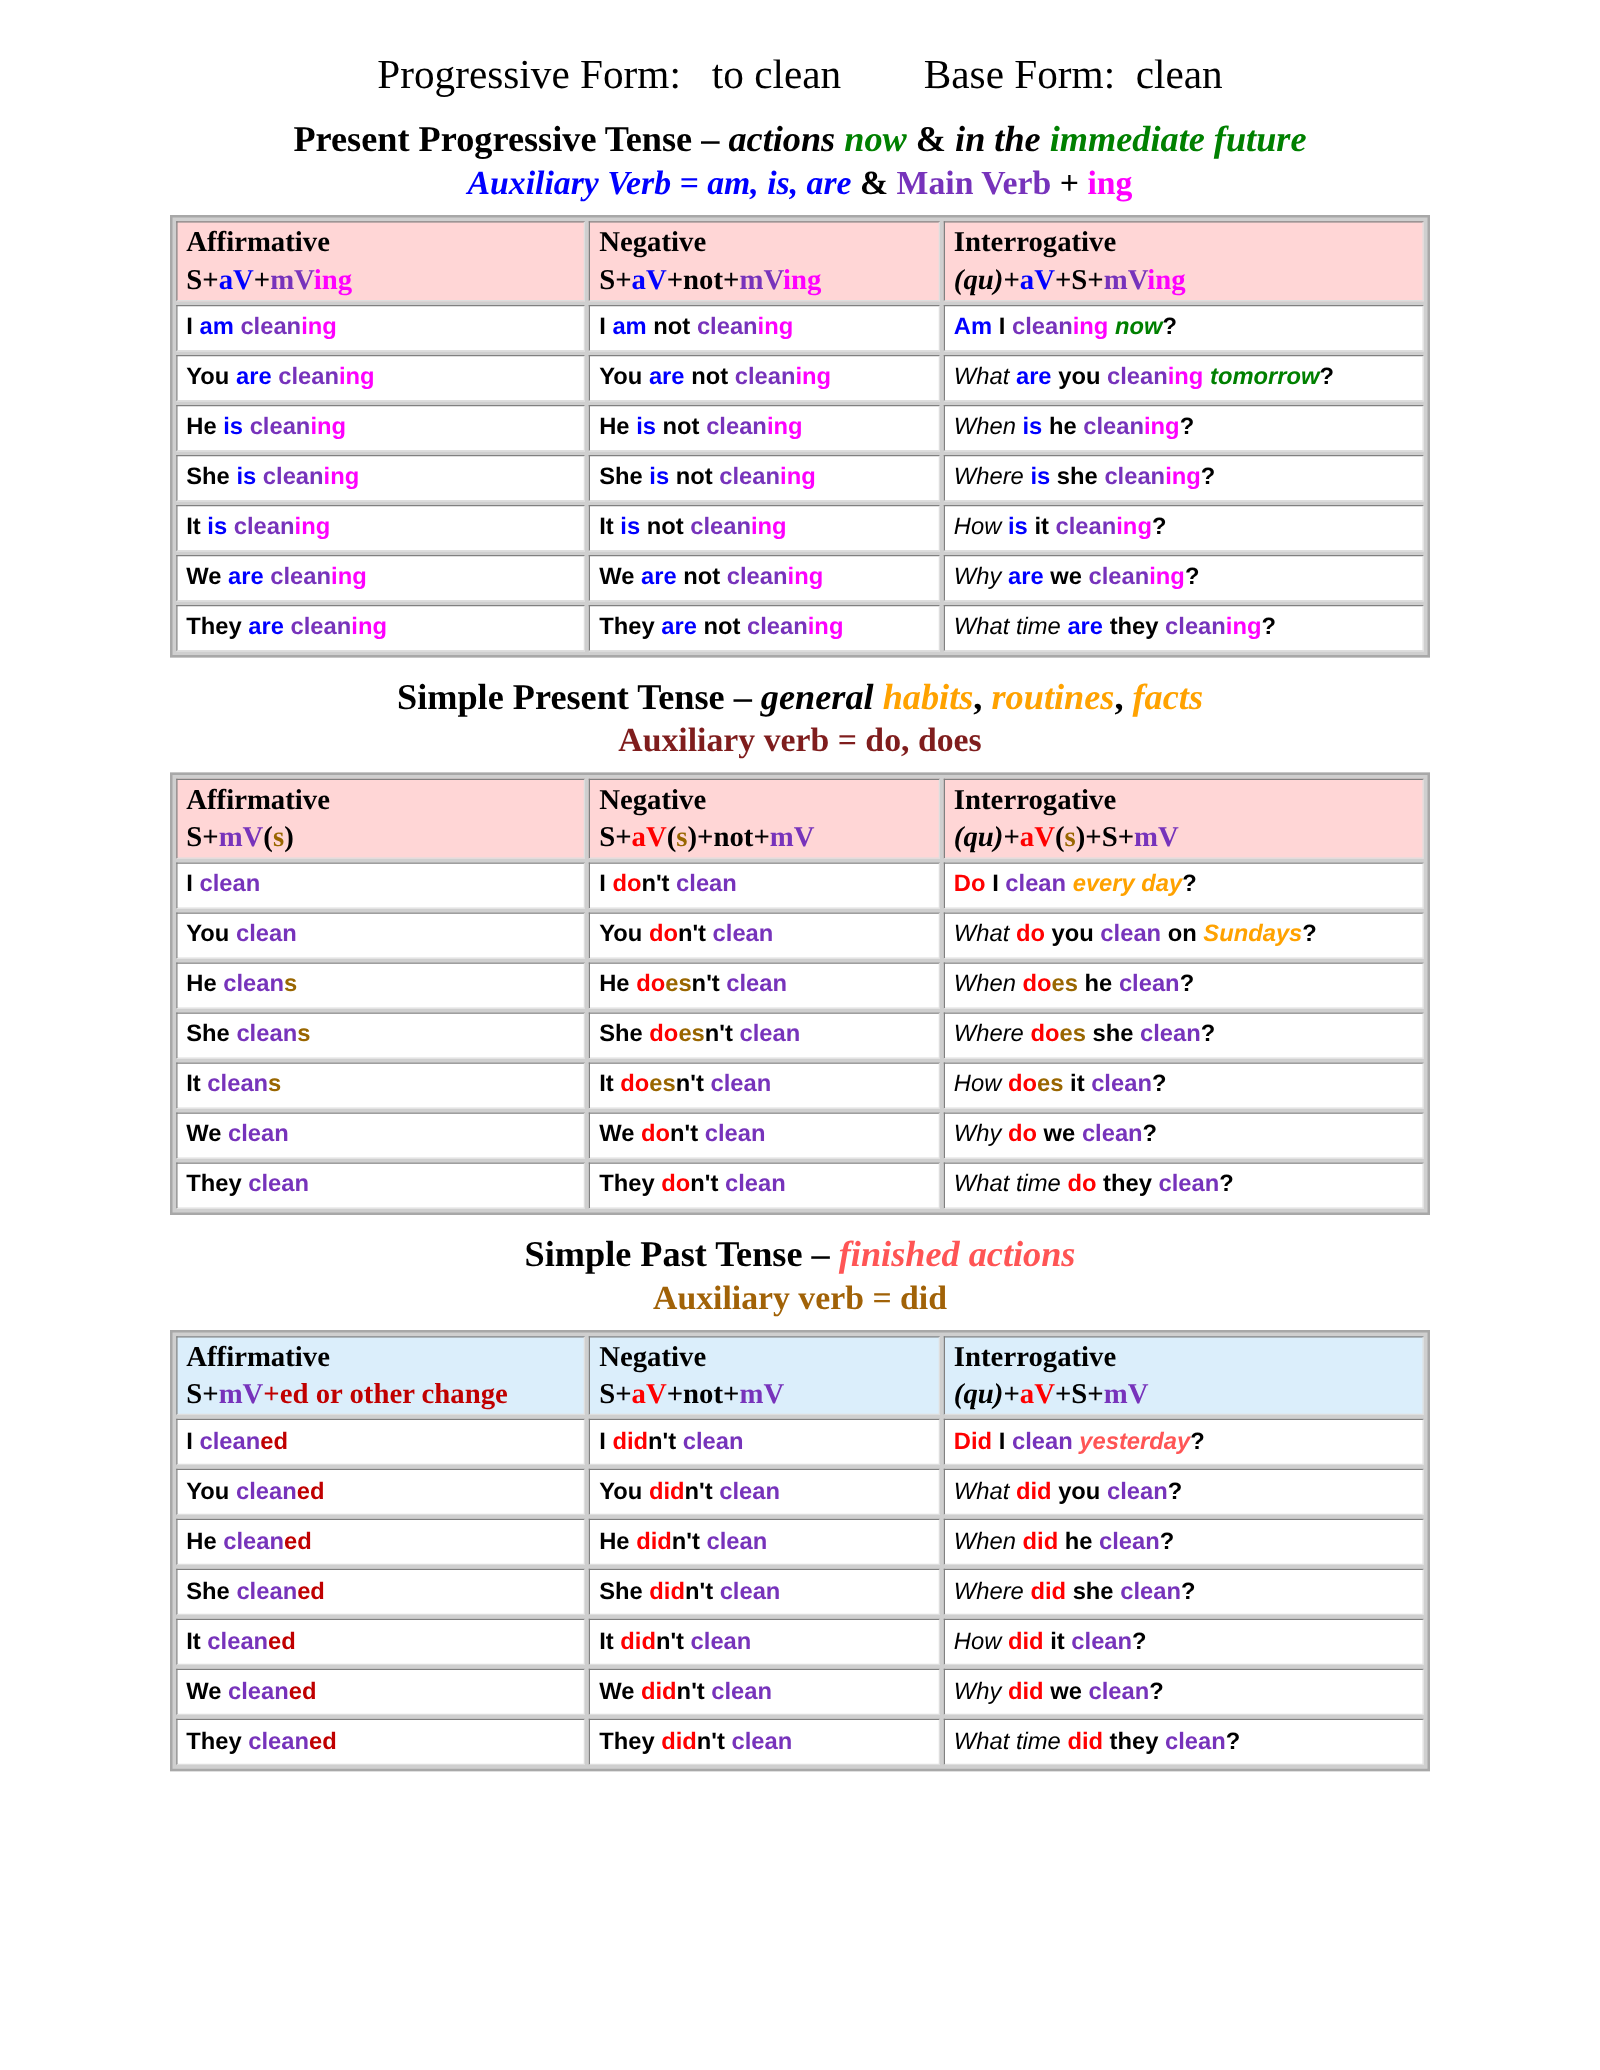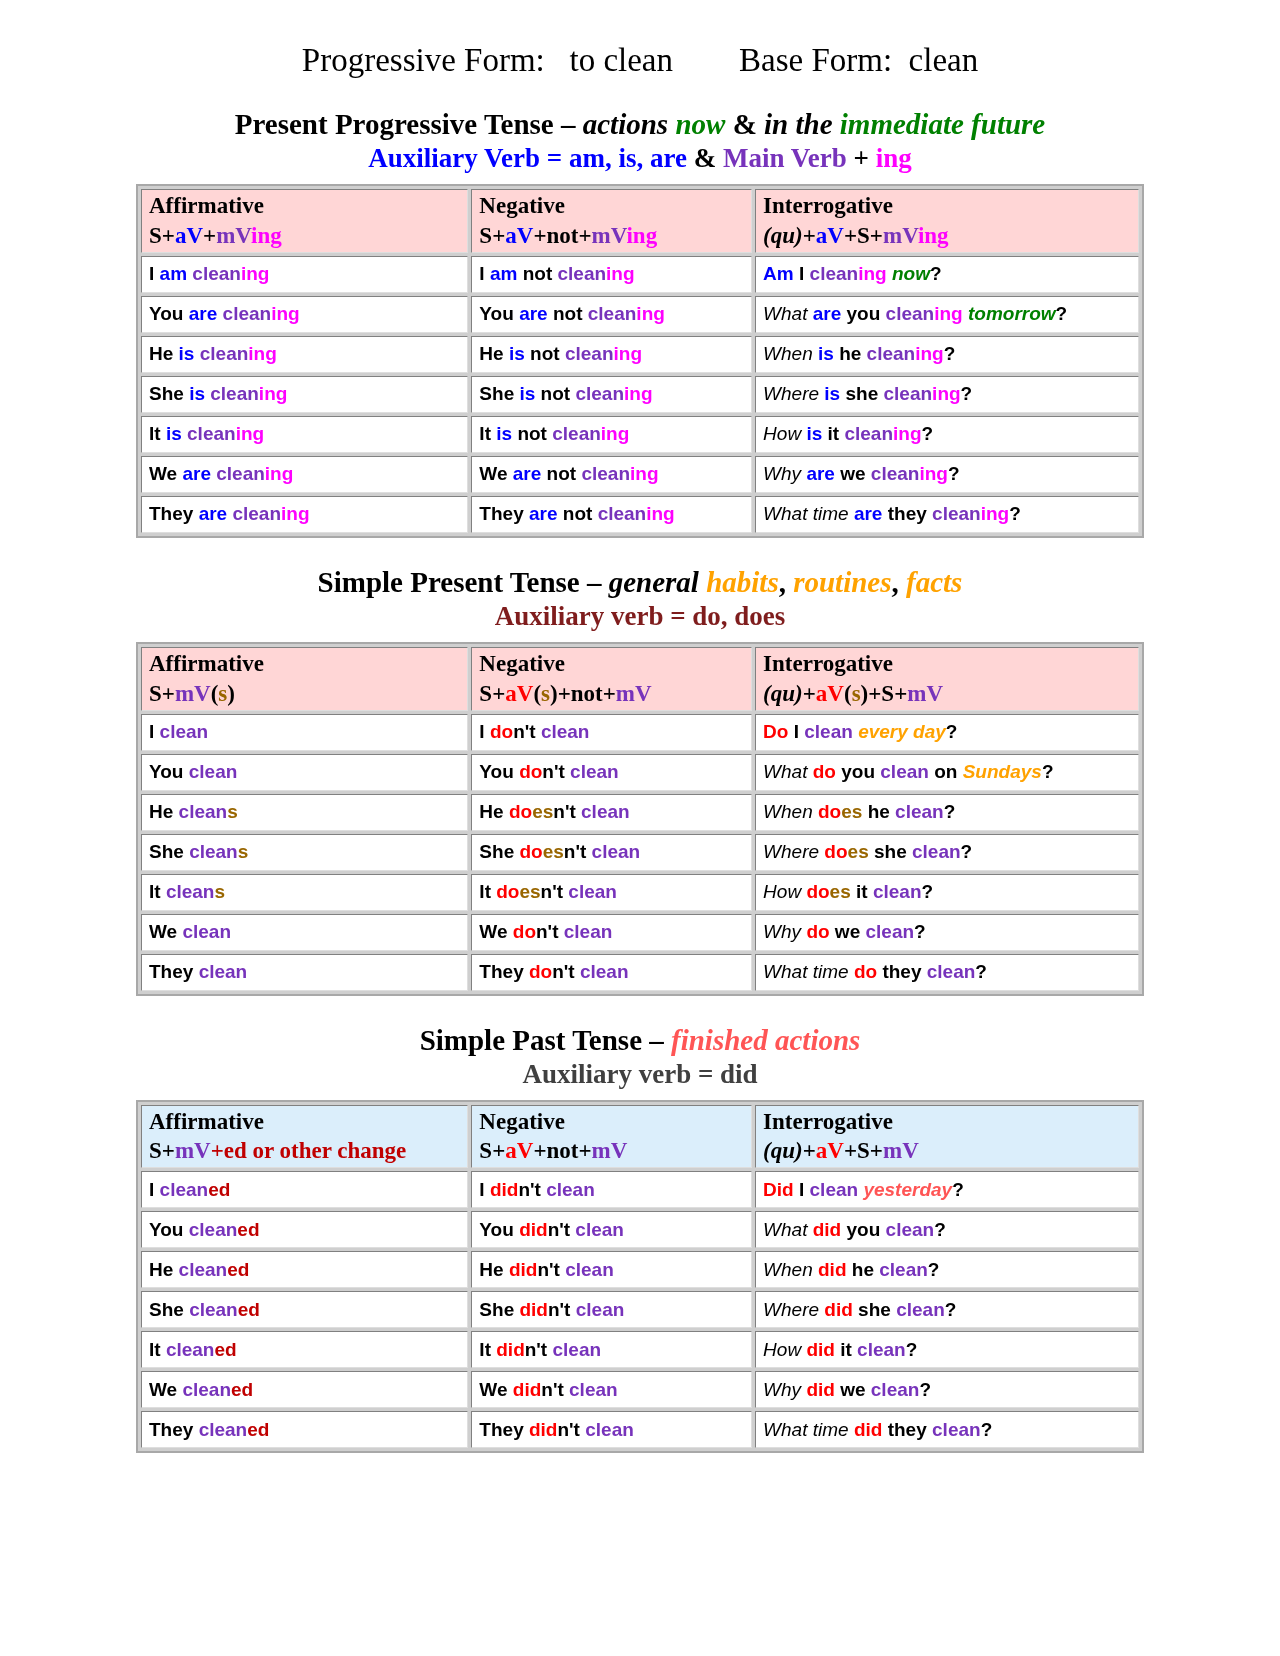--- a/index.html
+++ b/index.html
@@ -3,21 +3,21 @@
 <meta charset="utf-8">
 <style>
   html,body{margin:0;padding:0;background:#ffffff;}
   body{width:1280px;height:1656px;overflow:hidden;color:#000;
        font-family:"Liberation Serif",serif;}
   .page{padding-top:42px;}
   .doc-title{text-align:center;font-size:33px;font-weight:400;
              white-space:pre-wrap;line-height:1.15;}
   .section{margin-top:0;}
   .section-heading{text-align:center;font-size:29px;font-weight:700;
-                   margin-top:26px;line-height:1.25;}
+                   margin-top:14px;line-height:1.25;}
   .section-subheading{text-align:center;font-size:27px;font-weight:700;
                       margin-top:0px;line-height:1.25;}
   table.tense{width:1008px;margin:8px auto 14px auto;
               border-collapse:separate;border-spacing:3px;
               background:#cfcfcf;border:2px solid #a8a8a8;
               table-layout:fixed;}
   table.tense td{background:#ffffff;border:1px solid;
                  border-color:#808080 #dedede #dedede #808080;
                  padding:1px 7px;vertical-align:middle;}
   td.header-cell{padding:3px 7px;}
@@ -32,21 +32,21 @@
   .run.n{font-weight:400;}
 </style>
 </head>
 <body>
 
 <div class="page">
   <div class="doc-title"><span class="run">Progressive Form:   to clean</span><span class="run">        Base Form:  clean</span></div>
   <div id="sections">
       <section class="section">
         <div class="section-heading"><span class="run">Present Progressive Tense – </span><span class="run i">actions </span><span class="run i" style="color: rgb(0, 128, 0);">now</span><span class="run"> &amp; </span><span class="run i">in the </span><span class="run i" style="color: rgb(0, 128, 0);">immediate future</span></div>
-        <div class="section-subheading"><span class="run" style="color: rgb(0, 0, 255);">Auxiliary Verb = am, is, are</span><span class="run"> &amp; </span><span class="run" style="color: rgb(119, 51, 187);">Main Verb</span><span class="run"> + </span><span class="run" style="color: rgb(255, 0, 255);">ing</span></div>
+        <div class="section-subheading"><span class="run" style="color: rgb(0, 0, 255); font-style: italic;">Auxiliary Verb = am, is, are</span><span class="run"> &amp; </span><span class="run" style="color: rgb(119, 51, 187);">Main Verb</span><span class="run"> + </span><span class="run" style="color: rgb(255, 0, 255);">ing</span></div>
         <table class="tense">
           <colgroup>
             <col style="width: 33%;">
             <col style="width: 28.3%;">
             <col style="width: 38.7%;">
           </colgroup>
           <tbody>
             <tr>
               <td class="header-cell" style="background: rgb(255, 214, 214);">
                 <div class="col-title">Affirmative</div>
@@ -156,21 +156,21 @@
             <tr>
               <td class="body-cell"><span class="run">They </span><span class="run" style="color: rgb(119, 51, 187);">clean</span></td>
               <td class="body-cell"><span class="run">They </span><span class="run" style="color: rgb(255, 0, 0);">do</span><span class="run">n't </span><span class="run" style="color: rgb(119, 51, 187);">clean</span></td>
               <td class="body-cell"><span class="run i n">What time</span><span class="run"> </span><span class="run" style="color: rgb(255, 0, 0);">do</span><span class="run"> they </span><span class="run" style="color: rgb(119, 51, 187);">clean</span><span class="run">?</span></td>
             </tr>
           </tbody>
         </table>
       </section>
       <section class="section">
         <div class="section-heading"><span class="run">Simple Past Tense – </span><span class="run i" style="color: rgb(255, 85, 85);">finished actions</span></div>
-        <div class="section-subheading"><span class="run" style="color: #404040;">Auxiliary verb = did</span></div>
+        <div class="section-subheading"><span class="run" style="color: #a16207;">Auxiliary verb = did</span></div>
         <table class="tense">
           <colgroup>
             <col style="width: 33%;">
             <col style="width: 28.3%;">
             <col style="width: 38.7%;">
           </colgroup>
           <tbody>
             <tr>
               <td class="header-cell" style="background: rgb(219, 238, 251);">
                 <div class="col-title">Affirmative</div>

